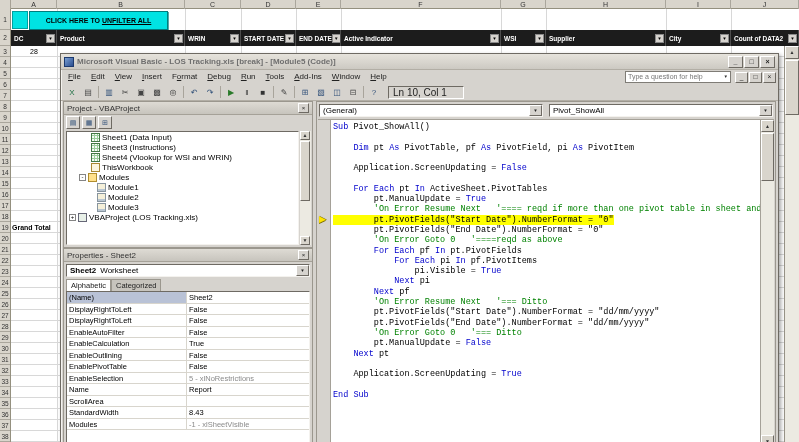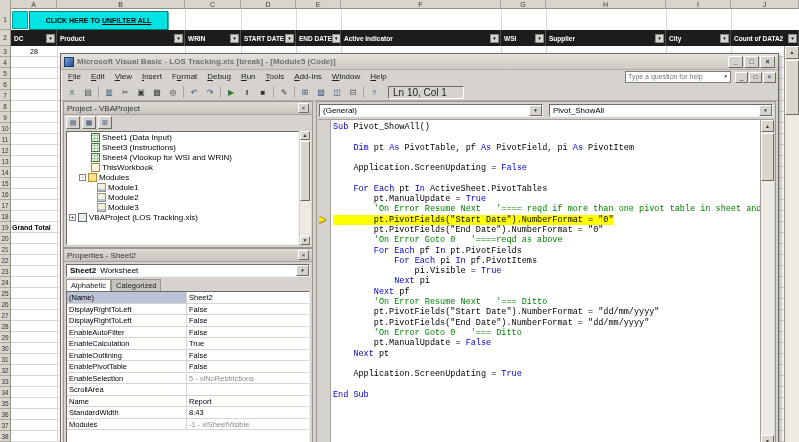--- a/index.html
+++ b/index.html
@@ -447,26 +447,26 @@
             </div>
             <div class="prow">
               <div class="pname">EnablePivotTable</div>
               <div class="pval">False</div>
             </div>
             <div class="prow">
               <div class="pname">EnableSelection</div>
               <div class="pval dim">5 - xlNoRestrictions</div>
             </div>
             <div class="prow">
+              <div class="pname">Name</div>
+              <div class="pval">Report</div>
+            </div>
+            <div class="prow">
               <div class="pname">ScrollArea</div>
               <div class="pval"></div>
-            </div>
-            <div class="prow">
-              <div class="pname">Name</div>
-              <div class="pval">Report</div>
             </div>
             <div class="prow">
               <div class="pname">StandardWidth</div>
               <div class="pval">8.43</div>
             </div>
             <div class="prow">
               <div class="pname">Modules</div>
               <div class="pval dim">-1 - xlSheetVisible</div>
             </div>
           </div>

